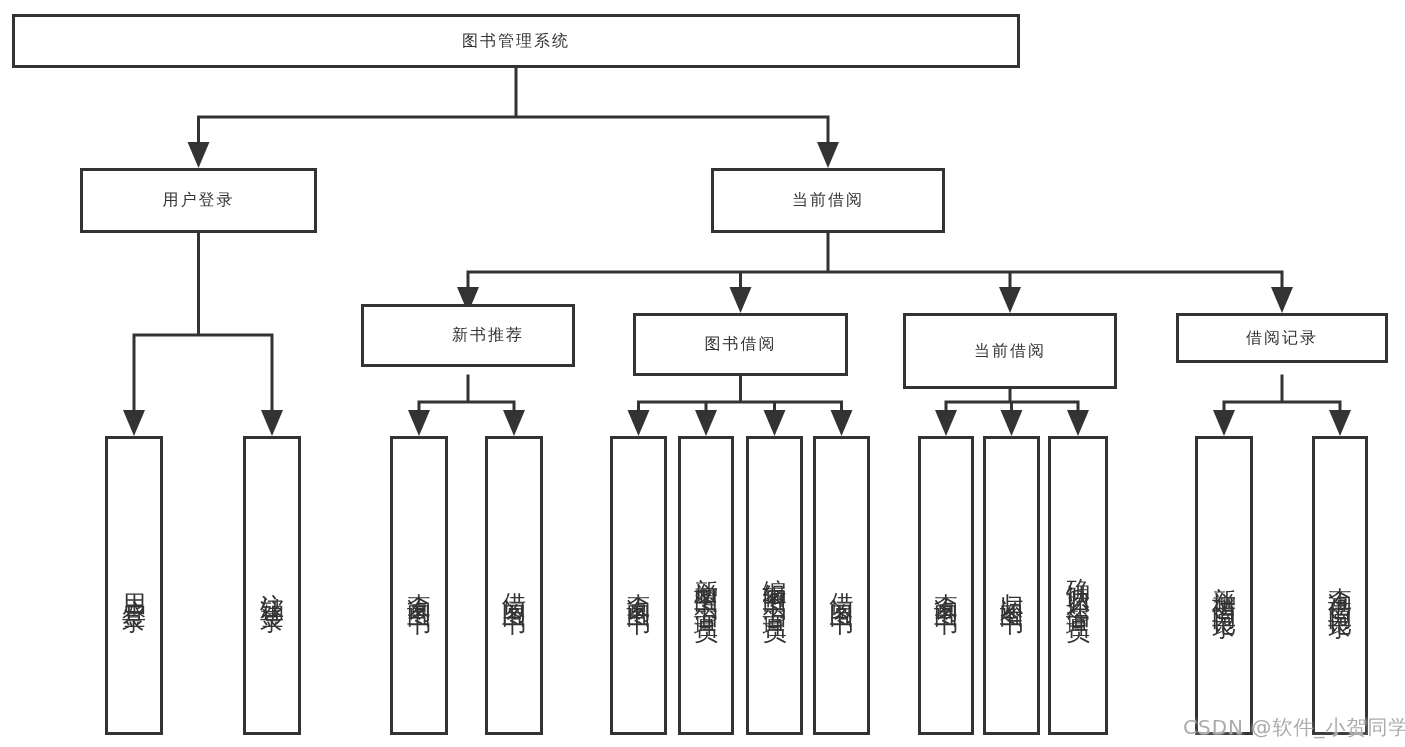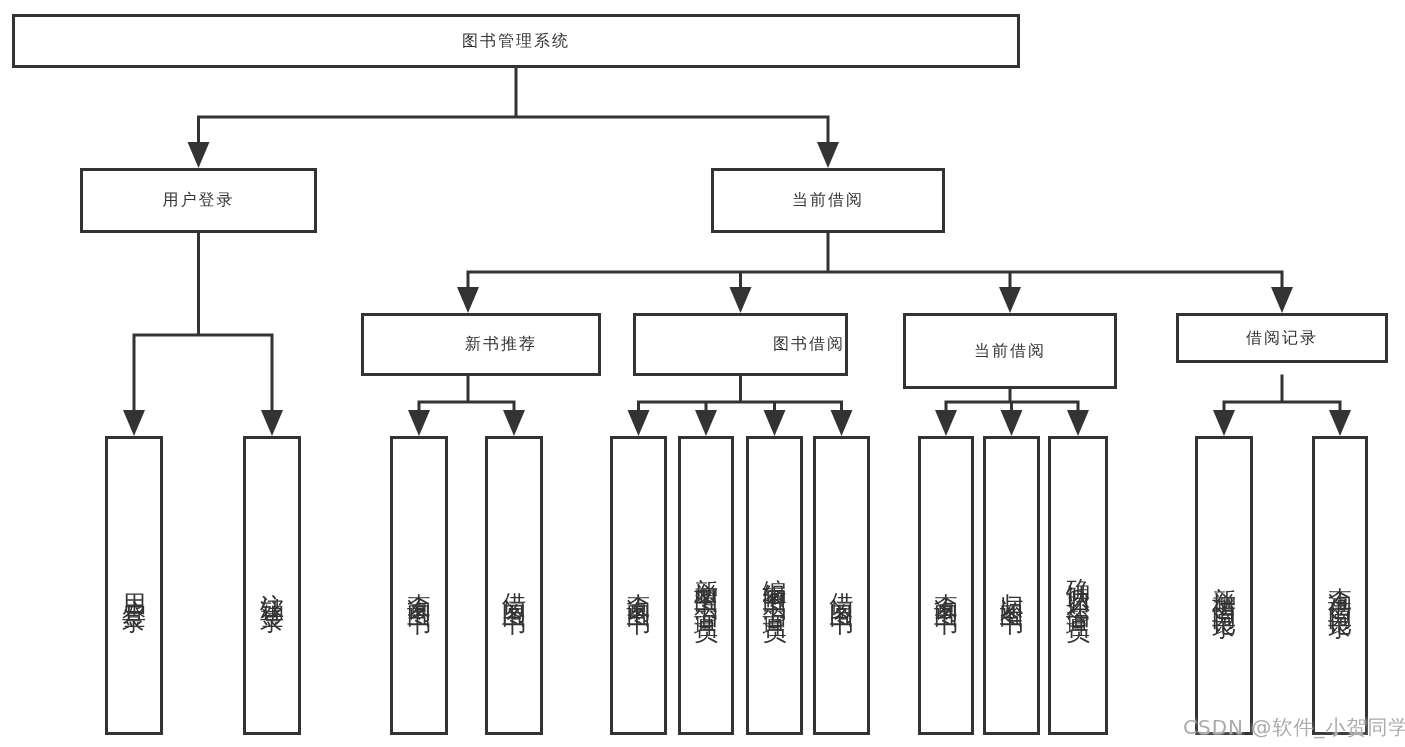--- a/index.html
+++ b/index.html
@@ -88,24 +88,24 @@
   <div id="node-layer">
       <div class="node h" style="left: 12px; top: 14px; width: 1008px; height: 54px;">
         <span class="label">图书管理系统</span>
       </div>
       <div class="node h" style="left: 80px; top: 168px; width: 237px; height: 65px;">
         <span class="label">用户登录</span>
       </div>
       <div class="node h" style="left: 711px; top: 168px; width: 234px; height: 65px;">
         <span class="label">当前借阅</span>
       </div>
-      <div class="node h" style="left: 361px; top: 313px; width: 240px; height: 63px; padding-left: 40px;">
+      <div class="node h" style="left: 361px; top: 304px; width: 214px; height: 63px; padding-left: 40px;">
         <span class="label">新书推荐</span>
       </div>
-      <div class="node h" style="left: 633px; top: 313px; width: 215px; height: 63px; justify-content: flex-end;">
+      <div class="node h" style="left: 633px; top: 313px; width: 215px; height: 63px;">
         <span class="label">图书借阅</span>
       </div>
       <div class="node h" style="left: 903px; top: 313px; width: 214px; height: 76px;">
         <span class="label">当前借阅</span>
       </div>
       <div class="node h" style="left: 1176px; top: 313px; width: 212px; height: 50px;">
         <span class="label">借阅记录</span>
       </div>
       <div class="node v" style="left: 105px; top: 436px; width: 58px; height: 299px;">
         <span class="label">用户登录</span>

